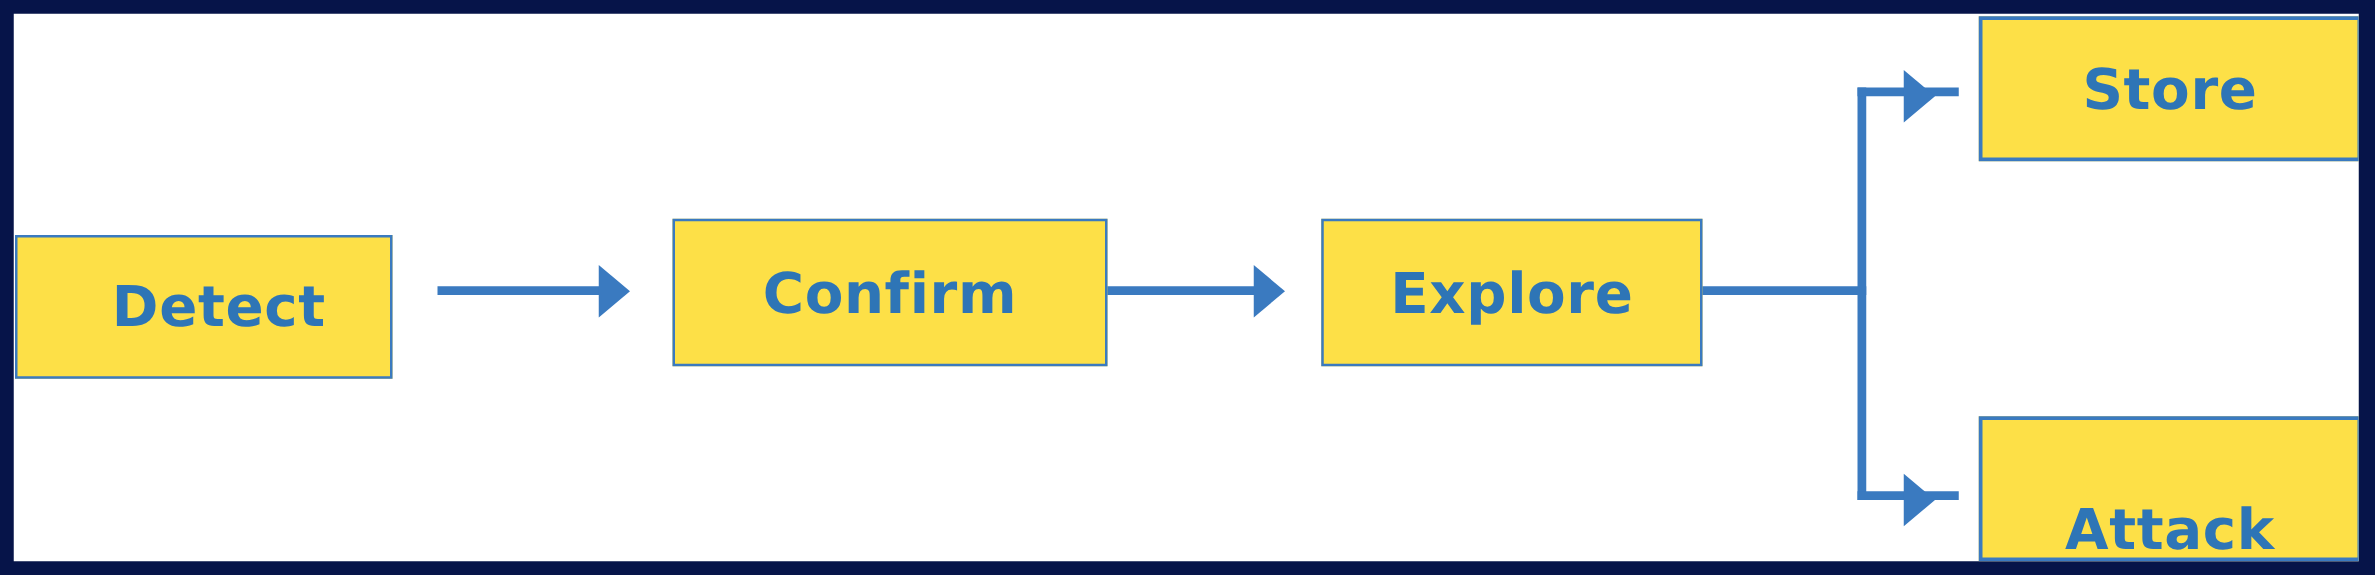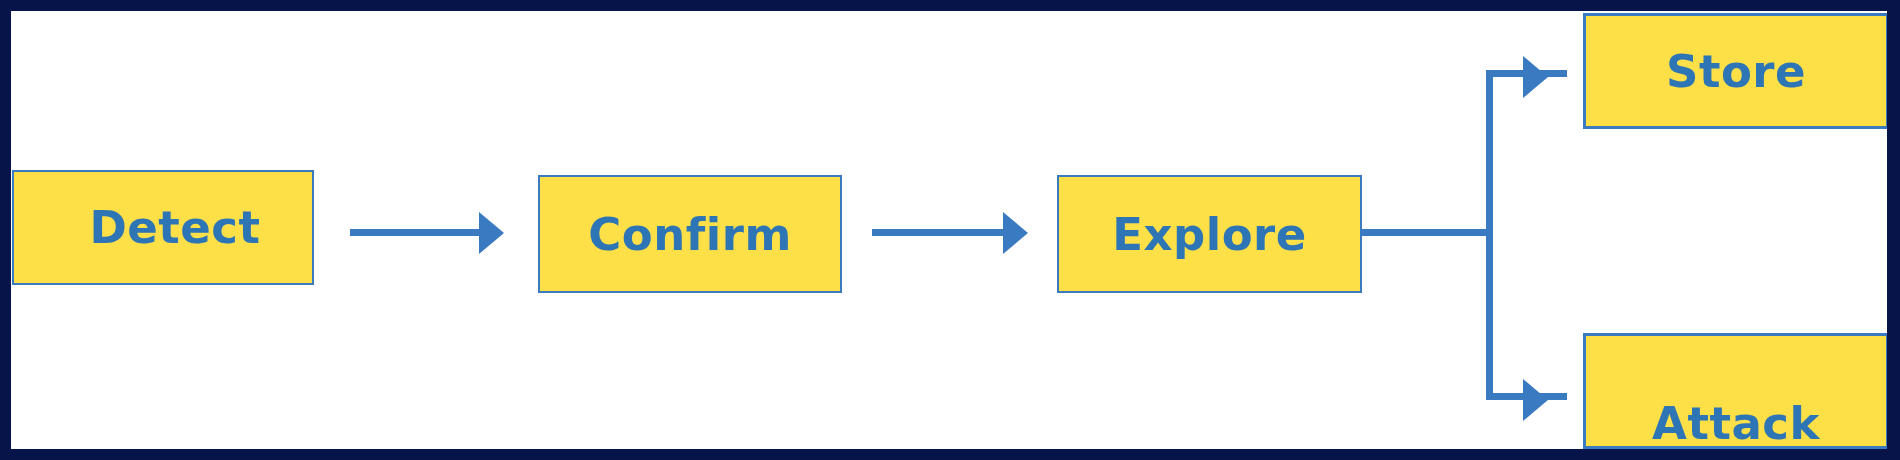--- a/index.html
+++ b/index.html
@@ -49,22 +49,22 @@
     font-weight: bold;
     font-size: 45px;
     letter-spacing: 0.5px;
     color: #2e75b6;
     line-height: 1;
     white-space: nowrap;
     user-select: none;
   }
 
   
-  #node-detect  { left: 1px;    top: 159px; width: 302px; height: 115px; padding-left: 24px; }
-  #node-confirm { left: 527px;  top: 164px; width: 304px; height: 118px; }
+  #node-detect  { left: 1px;    top: 177px; width: 302px; height: 115px; padding-left: 24px; }
+  #node-confirm { left: 527px;  top: 164px; width: 348px; height: 118px; }
   #node-explore { left: 1046px; top: 164px; width: 305px; height: 118px; }
   #node-store   { left: 1572px; top: 2px;   width: 306px; height: 116px; }
   #node-attack  { left: 1572px; top: 322px; width: 306px; height: 116px; align-items: flex-end; }
 
   
   .conn {
     position: absolute;
     background: #3a7ac0;
   }
   .conn-h { height: 7px; }

